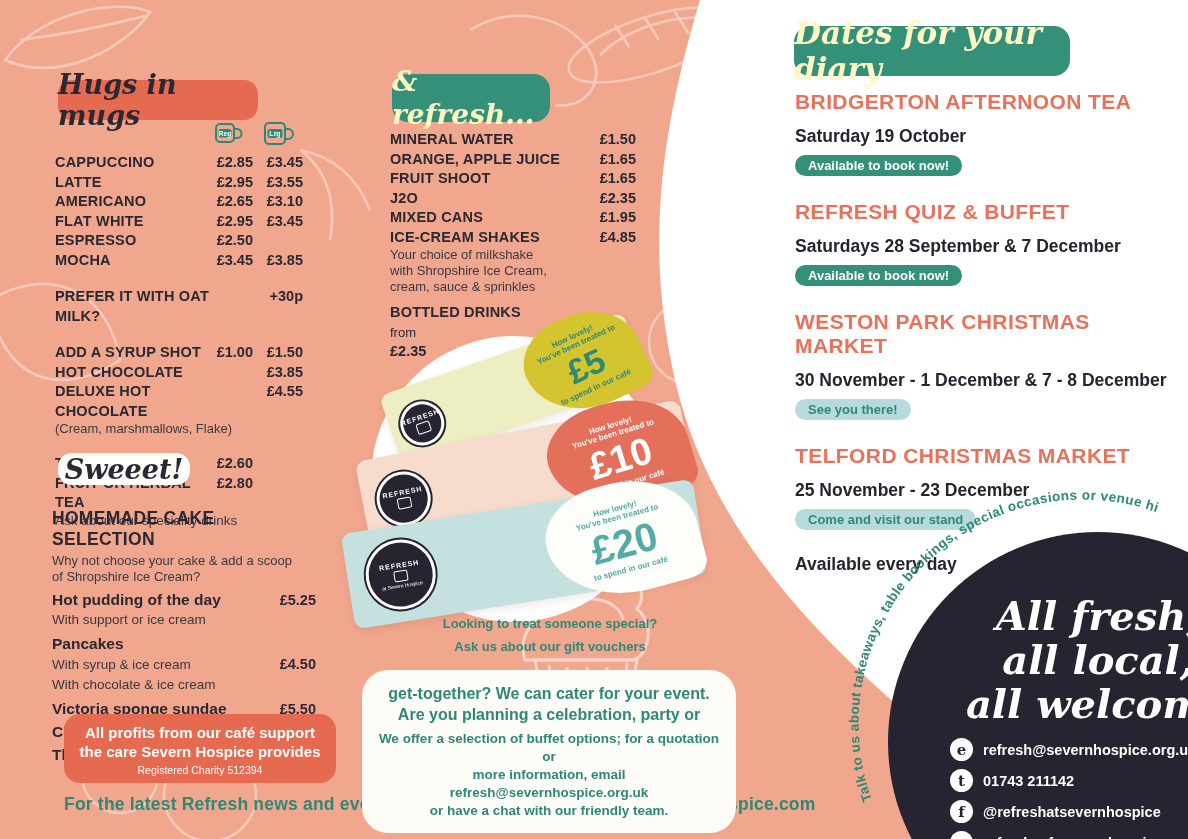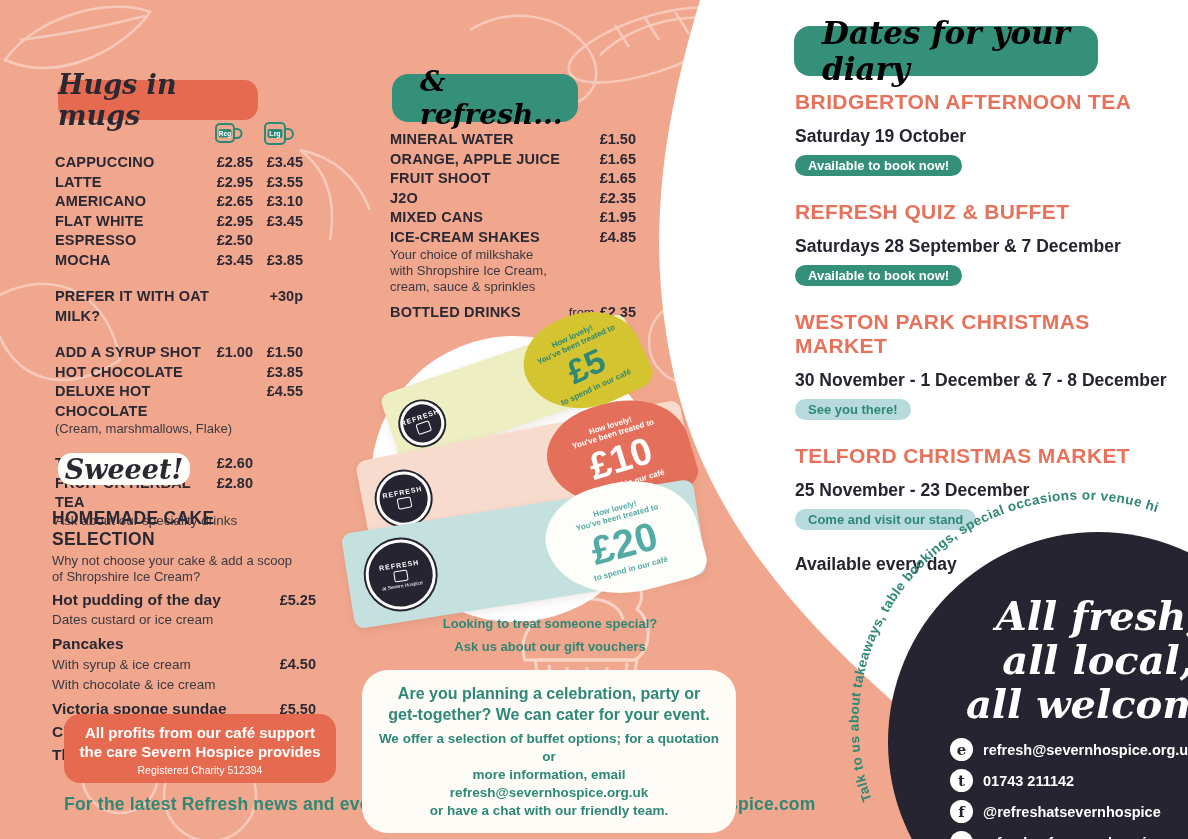--- a/index.html
+++ b/index.html
@@ -5,21 +5,21 @@
   html,body{margin:0;padding:0;}
   .page{position:relative;width:1188px;height:839px;overflow:hidden;
         background:#F1A78E;font-family:"Liberation Sans",sans-serif;color:#2A2833;}
   svg.bg{position:absolute;inset:0;z-index:0;}
   .abs{position:absolute;}
 
   
   .script{font-family:"DejaVu Serif",serif;font-style:italic;font-weight:700;}
   .badge{display:inline-flex;align-items:center;justify-content:center;border-radius:14px;}
   .badge-coral{background:#E66A50;color:#2A2833;}
-  .badge-teal{background:#35907A;color:#000000;padding-left:28px;}
+  .badge-teal{background:#35907A;color:#fef9c3;}
   .badge-white{background:#FDFDF9;color:#2A2833;}
 
   
   .menu{display:flex;flex-direction:column;}
   .mrow{display:flex;align-items:baseline;line-height:19.5px;}
   .nm{flex:1;font-size:14.5px;font-weight:600;letter-spacing:.2px;}
   .p{width:50px;text-align:right;font-size:14.5px;font-weight:700;}
   .subnote{font-size:13px;color:#3A3841;line-height:16px;}
   .gap{height:17px;}
   .mughdr{display:flex;justify-content:flex-end;margin-bottom:4px;}
@@ -217,21 +217,21 @@
   <div class="abs" style="left:52px;top:508px;width:264px;">
     <div style="font-size:17.5px;font-weight:700;letter-spacing:.3px;">HOMEMADE CAKE SELECTION</div>
     <div class="subnote" style="margin-top:3px;">Why not choose your cake &amp; add a scoop</div>
     <div class="subnote">of Shropshire Ice Cream?</div>
     <div style="margin-top:5px;">
       <div class="cake-row">
           <span class="cake-name">Hot pudding of the day</span>
           <span class="cake-p">£5.25</span>
         </div>
       <div class="cake-row">
-          <span class="cake-sub">Dates custard or ice cream</span>
+          <span class="cake-sub">With support or ice cream</span>
           <span class="cake-p"></span>
         </div>
       <div class="cake-row" style="margin-top:4px;">
           <span class="cake-name">Pancakes</span>
           <span class="cake-p"></span>
         </div>
       <div class="cake-row">
           <span class="cake-sub">With syrup &amp; ice cream</span>
           <span class="cake-p">£4.50</span>
         </div>
@@ -288,21 +288,21 @@
           <span class="nm">MIXED CANS</span>
           <span class="p">£1.95</span>
         </div>
       <div class="mrow">
           <span class="nm">ICE-CREAM SHAKES</span>
           <span class="p">£4.85</span>
         </div>
       <div class="subnote">Your choice of milkshake</div>
       <div class="subnote">with Shropshire Ice Cream,</div>
       <div class="subnote">cream, sauce &amp; sprinkles</div>
-      <div class="mrow" style="margin-top:8px;">
+      <div class="mrow" style="margin-top:8px;flex-direction:column;">
         <span class="nm">BOTTLED DRINKS</span>
         <span style="font-size:13px;font-weight:400;margin-right:5px;">from</span>
         <span class="p" style="width:auto">£2.35</span>
       </div>
     </div>
   </div>
 
   <div class="abs vcircle" style="left:371px;top:336px;width:286px;height:286px;"></div>
 
   <div class="ticket t5" style="left:384px;top:352px;width:258px;height:74px;transform:rotate(-19deg);">
@@ -344,22 +344,22 @@
       <span class="s">to spend in our café</span>
     </div>
   </div>
 
   <div class="abs gift" style="left:374px;top:612px;width:352px;">
     <div>Looking to treat someone special?</div>
     <div>Ask us about our gift vouchers</div>
   </div>
 
   <div class="abs cater" style="left:362px;top:670px;width:342px;">
+    <div class="h">get-together? We can cater for your event.</div>
     <div class="h">Are you planning a celebration, party or</div>
-    <div class="h">get-together? We can cater for your event.</div>
     <div class="b" style="margin-top:5px;">We offer a selection of buffet options; for a quotation or</div>
     <div class="b"><span>more information, email </span><span class="em">refresh@severnhospice.org.uk</span></div>
     <div class="b">or have a chat with our friendly team.</div>
   </div>
 
   <div class="abs badge badge-teal script" style="left:794px;top:26px;width:276px;height:50px;font-size:31px;border-radius:16px;">
     <span>Dates for your diary</span>
   </div>
 
   <div class="abs" style="left:795px;top:90px;width:388px;">

